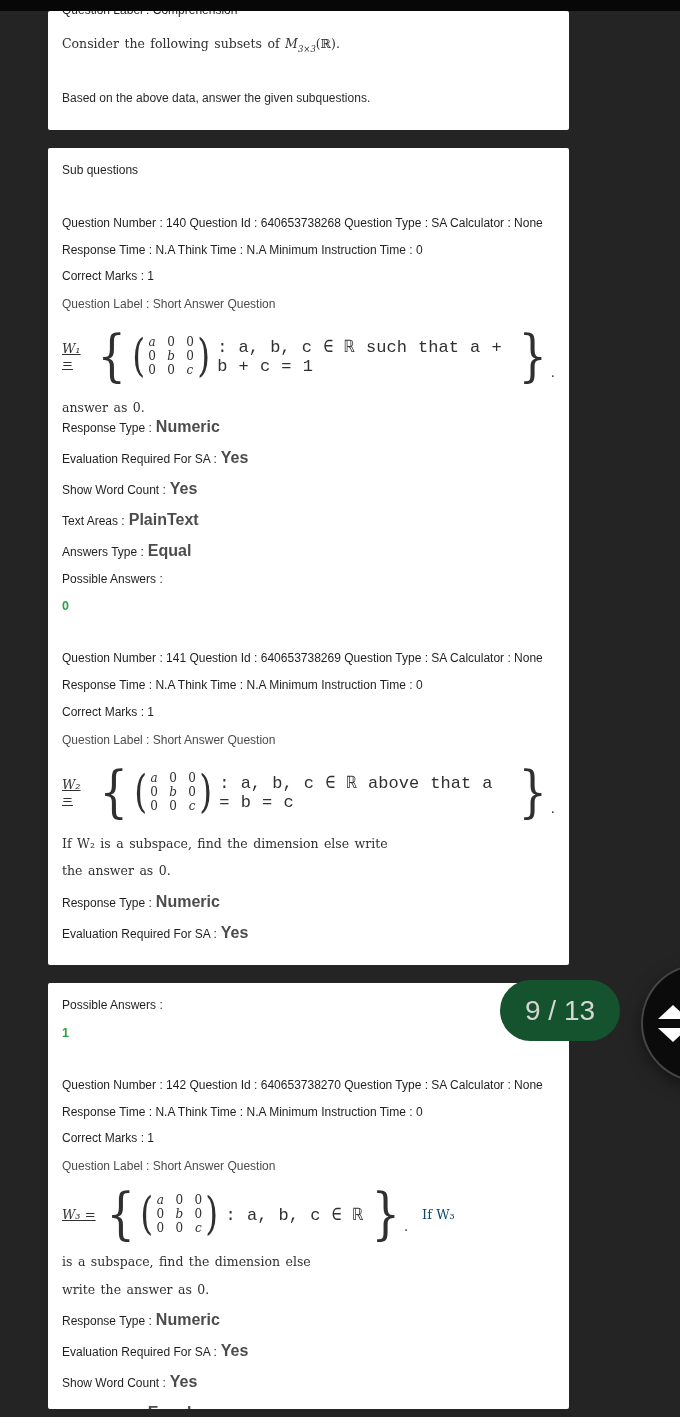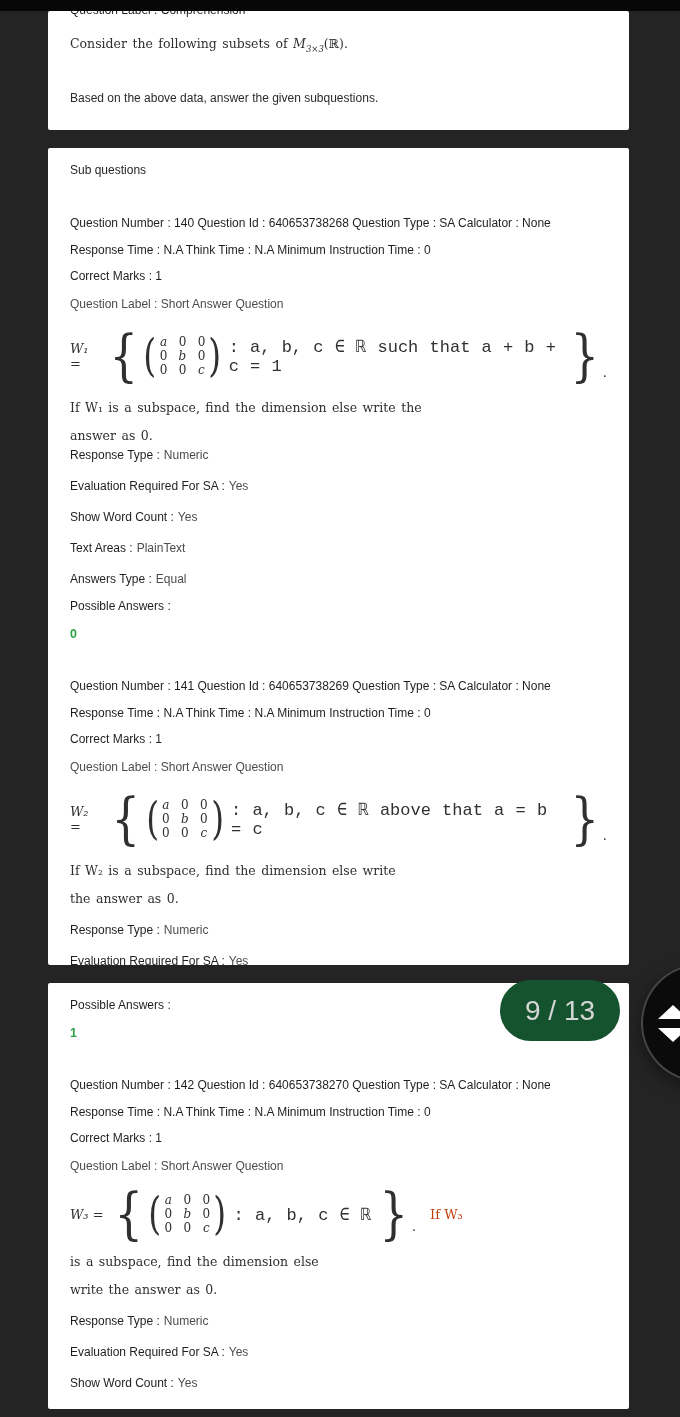--- a/index.html
+++ b/index.html
@@ -1,46 +1,46 @@
 <!DOCTYPE html>
 <html><head>
 <meta charset="utf-8">
 <style>
   html,body{margin:0;padding:0;}
   body{width:680px;height:1417px;background:#242424;overflow:hidden;position:relative;
        font-family:"Liberation Sans",sans-serif;}
   .topbar{position:absolute;left:0;top:0;width:680px;height:11px;background:#070707;z-index:30;}
-  .card{position:absolute;left:48px;width:581px;background:#ffffff;border-radius:2px;
-        padding:0 22px;box-sizing:border-box;}
+  .card{position:absolute;left:48px;width:521px;background:#ffffff;border-radius:2px;
+        padding:0 14px;box-sizing:border-box;}
   .card1{top:11px;height:119px;overflow:hidden;}
   .card2{top:148px;height:817px;overflow:hidden;}
   .card3{top:983px;height:426px;overflow:hidden;}
   .b{font-weight:400;font-size:12px;line-height:1.15;color:#1f1f1f;}
-  .v{font-weight:400;font-size:12px;color:#4c4c4c;margin-left:4px;margin-top:16px;}
+  .v{font-weight:700;font-size:16px;color:#4c4c4c;margin-left:4px;margin-top:16px;}
   .plain{font-weight:400;font-size:12px;color:#4c4c4c;}
   .line{margin-bottom:13px;}
   .serif{font-family:"DejaVu Serif",serif;font-size:12.5px;color:#303030;word-spacing:1.5px;}
   .serifline{margin-bottom:8px;line-height:1.55;}
   .green{color:#27a343;font-weight:600;font-size:12.5px;}
   .clipped{margin-top:-7px;margin-bottom:10px;}
   .gap-lg{height:26px;}
   .gap-md{height:16px;}
   
   .mathrow{display:flex;align-items:center;margin:4px 0 10px 0;}
-  .mlhs{font-family:"DejaVu Serif",serif;font-style:italic;font-size:13px;color:#303030;margin-right:7px;}
+  .mlhs{font-family:"DejaVu Serif",serif;font-style:italic;font-size:13px;color:#303030;margin-right:7px;text-decoration:underline;}
   .brace{font-family:"DejaVu Serif",serif;font-weight:300;font-size:56px;line-height:1;
          color:#303030;transform:scaleX(.8);}
   .paren{font-family:"DejaVu Serif",serif;font-size:44px;line-height:1;color:#303030;transform:scaleX(.75);}
   .matrix{display:inline-flex;flex-direction:column;justify-content:center;margin:0 1px;}
   .mrow{display:flex;gap:11px;justify-content:center;line-height:14px;}
   .mcell{font-family:"DejaVu Serif",serif;font-size:12px;color:#303030;min-width:8px;text-align:center;}
   .mcell.var{font-style:italic;}
   .mcond{font-family:Liberation Mono, monospace;font-size:17px;color:#303030;margin:12px 5px;word-spacing:1px;}
   .mtail{font-family:"DejaVu Serif",serif;font-size:13px;color:#303030;align-self:flex-end;margin-bottom:8px;}
-  .mafter{font-family:"DejaVu Serif",serif;font-size:13px;color:#c2410c;margin-left:14px;}
+  .mafter{font-family:"DejaVu Serif",serif;font-size:13px;color:#0c4a6e;margin-left:14px;}
   sub.msub{font-size:8.5px;}
   .mvar{font-style:italic;font-family:"DejaVu Serif",serif;}
   
   .pill{position:absolute;left:500px;top:980px;width:120px;height:61px;background:#14532d;
         border-radius:31px;display:flex;align-items:center;justify-content:center;
         color:#d6d6d6;font-size:28px;z-index:40;}
   
   .fab{position:absolute;left:643px;top:966px;width:114px;height:114px;border-radius:50%;
        background:#0b0b0b;box-shadow:0 0 0 2px #454545,0 6px 18px rgba(0,0,0,.55);z-index:40;
        display:flex;flex-direction:column;align-items:flex-start;justify-content:center;
@@ -93,21 +93,20 @@
             <span class="mcell">0</span>
             <span class="mcell">0</span>
             <span class="mcell var">c</span>
           </div>
         </span>
       <span class="paren">)</span>
       <span class="mcond">: a, b, c ∈ ℝ such that a + b + c = 1</span>
       <span class="brace">}</span>
       <span class="mtail">.</span>
     </div>
-    <div class="serif serifline">If W₁ is a subspace, find the dimension else write the</div>
     <div class="serif serifline" style="margin-bottom:0;">answer as 0.</div>
     <div class="line"><span class="b">Response Type :</span><span class="v">Numeric</span></div>
     <div class="line"><span class="b">Evaluation Required For SA :</span><span class="v">Yes</span></div>
     <div class="line"><span class="b">Show Word Count :</span><span class="v">Yes</span></div>
     <div class="line"><span class="b">Text Areas :</span><span class="v">PlainText</span></div>
     <div class="line"><span class="b">Answers Type :</span><span class="v">Equal</span></div>
     <div class="b line">Possible Answers :</div>
     <div class="green line">0</div>
   </div>
 

